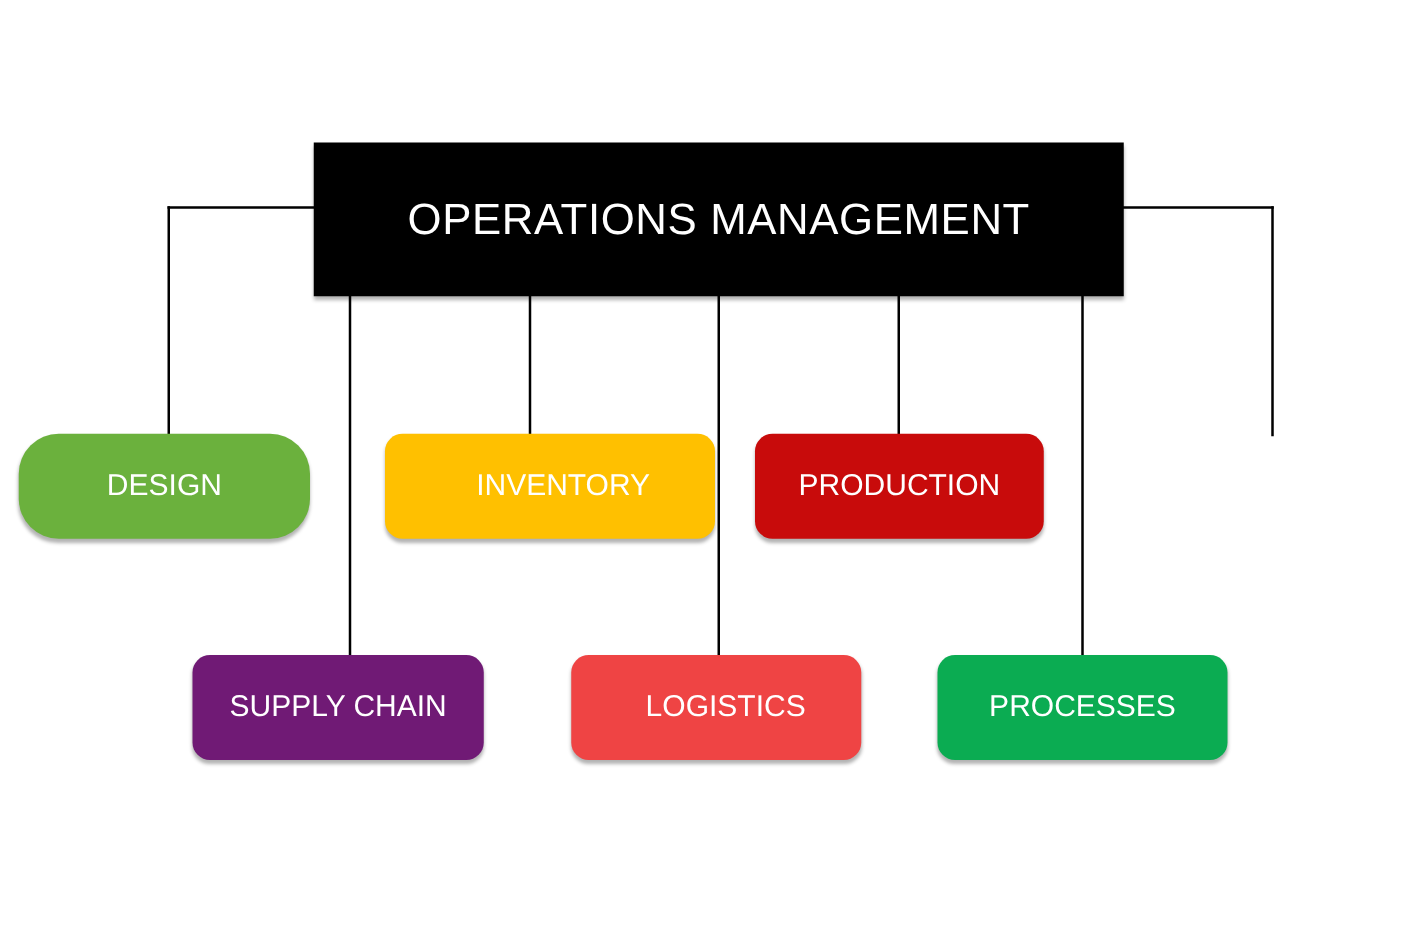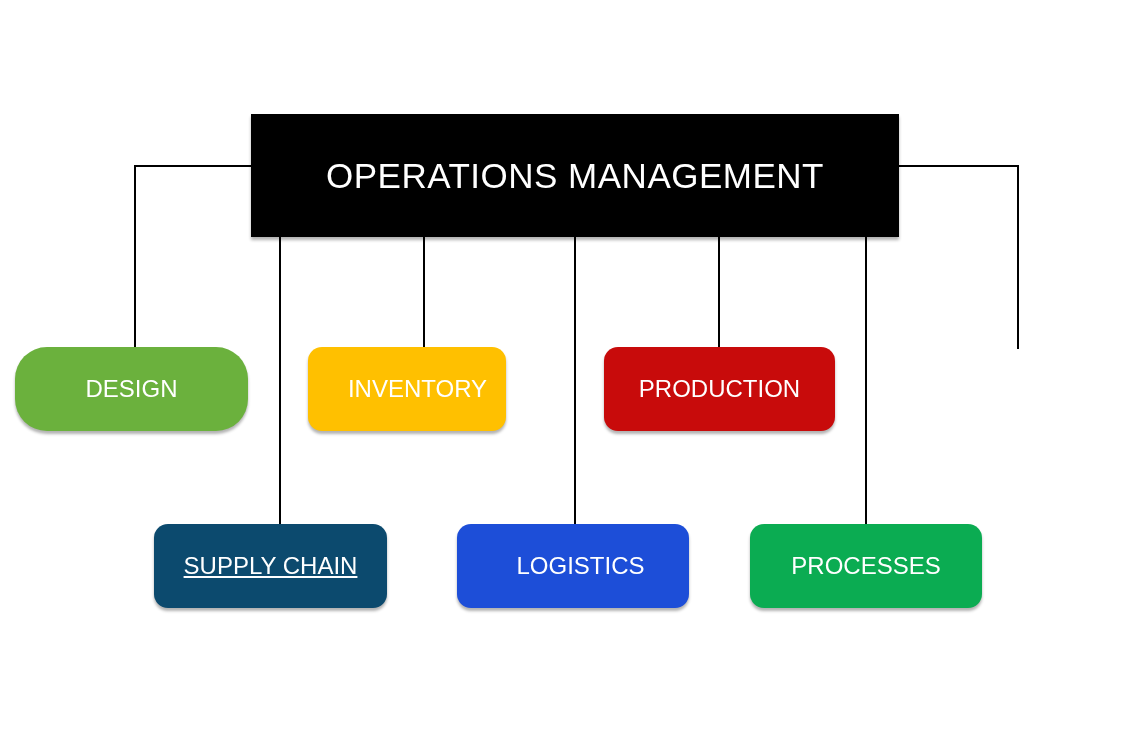--- a/index.html
+++ b/index.html
@@ -39,21 +39,21 @@
     border-radius: 0;
     z-index: 2;
   }
   .child-node {
     height: 84px;
     border-radius: 14px;
     font-size: 24px;
     z-index: 2;
   }
   .node-design       { left: 15px;  top: 347px; width: 233px; }
-  .node-inventory    { left: 308px; top: 347px; width: 198px; padding-left: 21px; }
+  .node-inventory    { left: 308px; top: 347px; width: 264px; padding-left: 21px; }
   .node-production   { left: 604px; top: 347px; width: 231px; }
   .node-quality      { left: 903px; top: 347px; width: 230px; }
   .node-supply-chain { left: 154px; top: 524px; width: 233px; }
   .node-logistics    { left: 457px; top: 524px; width: 232px; }
   .node-processes    { left: 750px; top: 524px; width: 232px; }
 
   .conn-left-h      { left: 134px; top: 165px; width: 118px; height: 2px; }
   .conn-left-v      { left: 134px; top: 165px; width: 2px;  height: 184px; }
   .conn-right-h     { left: 898px; top: 165px; width: 121px; height: 2px; }
   .conn-right-v     { left: 1017px; top: 165px; width: 2px; height: 184px; }
@@ -88,25 +88,25 @@
 
   <div class="node child-node node-inventory" style="background: rgb(255, 192, 0);">
     <span>INVENTORY</span>
   </div>
 
   <div class="node child-node node-production" style="background: rgb(200, 11, 11);">
     <span>PRODUCTION</span>
   </div>
 
 
-  <div class="node child-node node-supply-chain" style="background: #0c4a6e; text-decoration: underline;">
+  <div class="node child-node node-supply-chain" style="background: #701a75;">
     <span>SUPPLY CHAIN</span>
   </div>
 
-  <div class="node child-node node-logistics" style="background: #1d4ed8; padding-left: 15px;">
+  <div class="node child-node node-logistics" style="background: #ef4444; padding-left: 15px;">
     <span>LOGISTICS</span>
   </div>
 
   <div class="node child-node node-processes" style="background: rgb(11, 172, 82);">
     <span>PROCESSES</span>
   </div>
 
 </div>
 
 </body></html>

